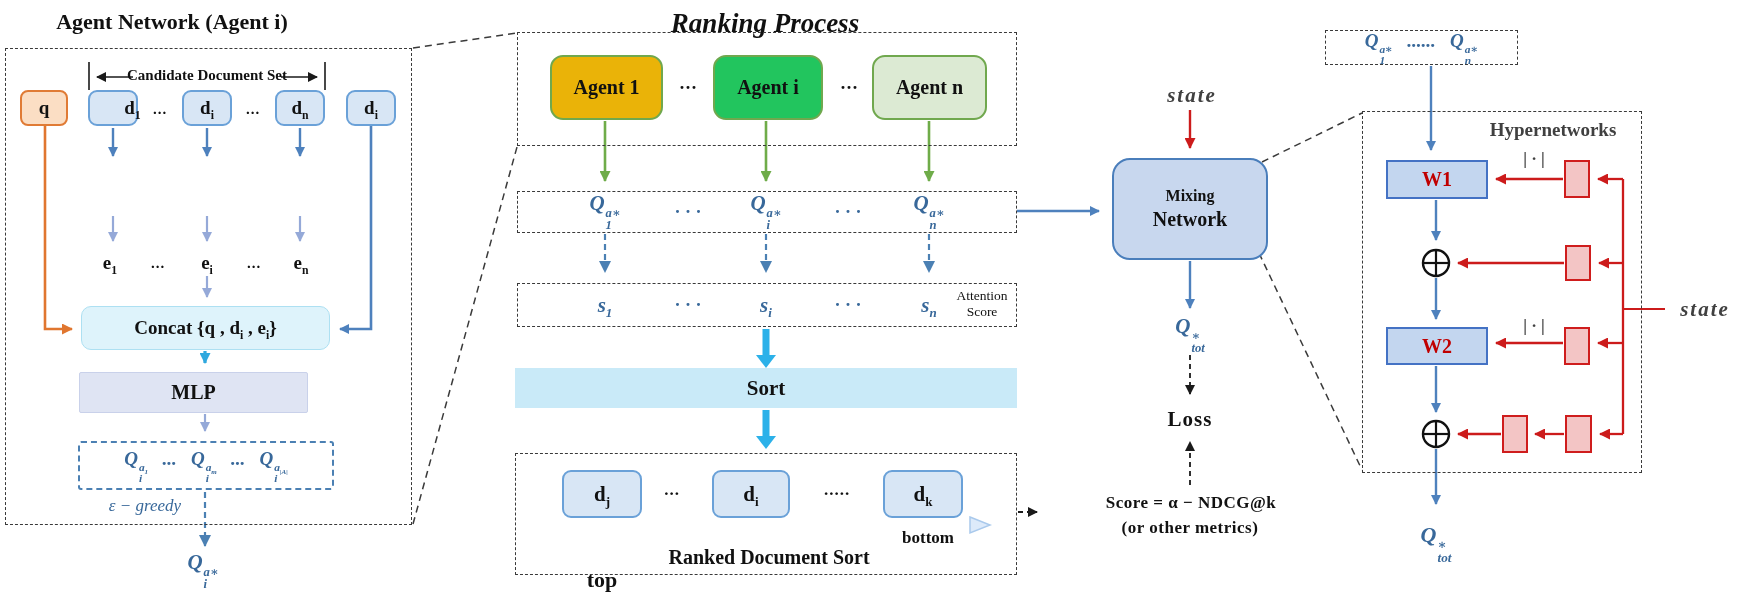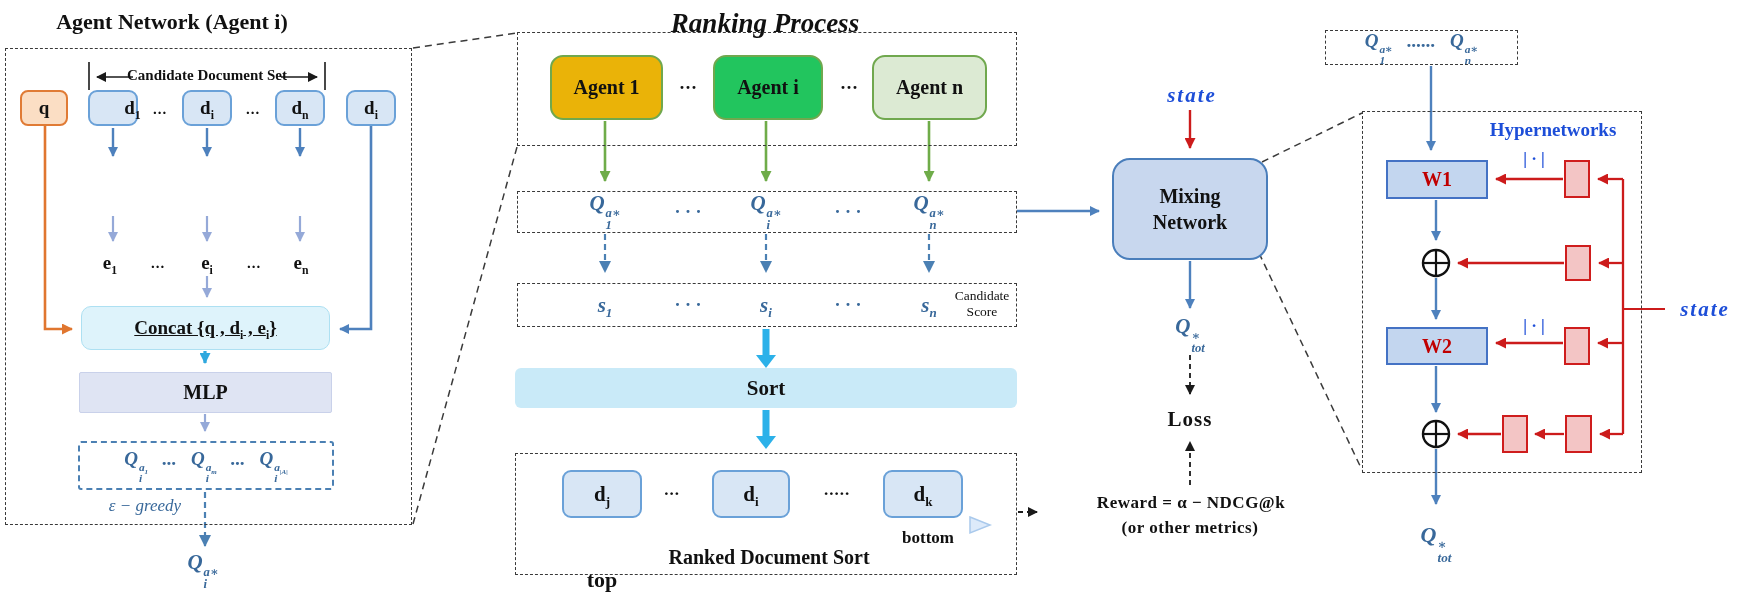--- a/index.html
+++ b/index.html
@@ -6,21 +6,21 @@
   .canvas{
     position:relative;width:1745px;height:595px;background:#ffffff;overflow:hidden;
     font-family:"Liberation Serif","DejaVu Serif",serif;color:#111;
   }
   svg.layer{position:absolute;left:0;top:0;width:1745px;height:595px;}
   .box{position:absolute;display:flex;align-items:center;justify-content:center;box-sizing:border-box;}
   .lbl{position:absolute;transform:translate(-50%,-50%);white-space:nowrap;line-height:1.05;text-align:center;}
   .b{font-weight:bold;}
   .it{font-style:italic;}
   .blue{color:#38689a;}
-  .red{color:#1d4ed8;text-align:center;}
+  .red{color:#404040;text-align:center;}
   .dash-dark{border:1.7px dashed #3a3a3a;}
   .dash-blue{border:2px dashed #4b80b3;border-radius:3px;}
   sub{font-size:0.62em;line-height:0;}
   .stk{display:inline-flex;flex-direction:column;align-items:flex-start;line-height:0.95;font-size:0.6em;vertical-align:-0.55em;margin-left:1px;font-weight:inherit;}
   .stk .st,.stk .sb{display:block;}
   .docbox{background:#d8e6f5;border:2.2px solid #6aa1d8;border-radius:9px;}
   .lavbox{background:#dfe4f3;border:1px solid #c9d1ea;border-radius:2px;}
   .pinkbox{background:#f3c5c5;border:2.2px solid #cf1d1d;}
   .wbox{background:#c3d6ef;border:2.2px solid #4472c4;}
 </style>
@@ -168,24 +168,24 @@
   </div>
 
 
   <div class="lbl b" style="left:110px;top:263px;font-size:19px;">e<sub>1</sub></div>
   <div class="lbl b" style="left:158px;top:264px;font-size:15px;letter-spacing:1px;">...</div>
   <div class="lbl b" style="left:207px;top:263px;font-size:19px;">e<sub>i</sub></div>
   <div class="lbl b" style="left:254px;top:264px;font-size:15px;letter-spacing:1px;">...</div>
   <div class="lbl b" style="left:301px;top:263px;font-size:19px;">e<sub>n</sub></div>
 
   <div class="box" style="left:81px;top:306px;width:249px;height:44px;background:#def3fb;border:1.6px solid #ade0f2;border-radius:10px;">
-    <span class="b" style="font-size:19px;text-decoration:underline;">Concat {q , d<sub>i</sub> , e<sub>i</sub>}</span>
-  </div>
-
-  <div class="box lavbox" style="left:79px;top:372px;width:253px;height:41px;">
+    <span class="b" style="font-size:19px;">Concat {q , d<sub>i</sub> , e<sub>i</sub>}</span>
+  </div>
+
+  <div class="box lavbox" style="left:79px;top:372px;width:229px;height:41px;">
     <span class="b" style="font-size:20px;">MLP</span>
   </div>
 
   <div class="box dash-blue" style="left:78px;top:441px;width:256px;height:49px;">
     <span class="b it blue" style="font-size:19px;">Q<span class="stk">
           <span class="st">a<sub>1</sub></span>
           <span class="sb">i</span>
         </span>  ...  Q<span class="stk">
           <span class="st">a<sub>m</sub></span>
           <span class="sb">i</span>
@@ -231,25 +231,25 @@
         <span class="sb">n</span>
       </span></div>
 
   <div class="box dash-dark" style="left:517px;top:283px;width:500px;height:44px;"></div>
   <div class="lbl b it blue" style="left:605px;top:305px;font-size:21px;">s<sub>1</sub></div>
   <div class="lbl b blue" style="left:688px;top:305px;font-size:18px;">· · ·</div>
   <div class="lbl b it blue" style="left:766px;top:305px;font-size:21px;">s<sub>i</sub></div>
   <div class="lbl b blue" style="left:848px;top:305px;font-size:18px;">· · ·</div>
   <div class="lbl b it blue" style="left:929px;top:305px;font-size:21px;">s<sub>n</sub></div>
   <div class="lbl" style="left:982px;top:304px;font-size:13.5px;line-height:1.15;">
-    <span>Candidate</span><br>
+    <span>Attention</span><br>
     <span>Score</span>
   </div>
 
-  <div class="box" style="left:515px;top:368px;width:502px;height:40px;background:#c9eaf8;border-radius:6px;">
+  <div class="box" style="left:515px;top:368px;width:502px;height:40px;background:#c9eaf8;border-radius:0;">
     <span class="b" style="font-size:21px;">Sort</span>
   </div>
 
   <div class="box dash-dark" style="left:515px;top:453px;width:502px;height:122px;"></div>
   <div class="box docbox" style="left:562px;top:470px;width:80px;height:48px;">
     <span class="b" style="font-size:21px;">d<sub>j</sub></span>
   </div>
   <div class="lbl b" style="left:672px;top:490px;font-size:17px;letter-spacing:1px;">...</div>
   <div class="box docbox" style="left:712px;top:470px;width:78px;height:48px;">
     <span class="b" style="font-size:21px;">d<sub>i</sub></span>
@@ -258,30 +258,30 @@
   <div class="box docbox" style="left:883px;top:470px;width:80px;height:48px;">
     <span class="b" style="font-size:21px;">d<sub>k</sub></span>
   </div>
   <div class="lbl b" style="left:602px;top:538px;font-size:22px;margin-top:42px;">top</div>
   <div class="lbl b" style="left:928px;top:538px;font-size:17px;font-family:Liberation Serif, serif;">bottom</div>
   <div class="lbl b" style="left:769px;top:557px;font-size:20px;">Ranked Document Sort</div>
 
   <div class="lbl b it red" style="left:1192px;top:95px;font-size:21px;letter-spacing:2px;">state</div>
   <div class="box" style="left:1112px;top:158px;width:156px;height:102px;background:#c8d7ee;border:2.2px solid #4a7ebb;border-radius:18px;">
     <div style="text-align:center;line-height:1.3;">
-      <div class="b" style="font-size:20px;">Mixing</div>
+      <div class="b" style="font-size:16px;">Mixing</div>
       <div class="b" style="font-size:20px;">Network</div>
     </div>
   </div>
   <div class="lbl b it blue" style="left:1190px;top:335px;font-size:21px;">Q<span class="stk">
         <span class="st">∗</span>
         <span class="sb">tot</span>
       </span></div>
   <div class="lbl b" style="left:1190px;top:419px;font-size:21px;letter-spacing:1px;">Loss</div>
-  <div class="lbl b" style="left:1191px;top:503px;font-size:17px;letter-spacing:0.5px;">Reward = α − NDCG@k</div>
+  <div class="lbl b" style="left:1191px;top:503px;font-size:17px;letter-spacing:0.5px;">Score = α − NDCG@k</div>
   <div class="lbl b" style="left:1190px;top:528px;font-size:17px;letter-spacing:0.5px;">(or other metrics)</div>
 
   <div class="box dash-dark" style="left:1325px;top:30px;width:193px;height:35px;">
     <span class="b it blue" style="font-size:19px;">Q<span class="stk">
           <span class="st">a∗</span>
           <span class="sb">1</span>
         </span>  ......  Q<span class="stk">
           <span class="st">a∗</span>
           <span class="sb">n</span>
         </span></span>

